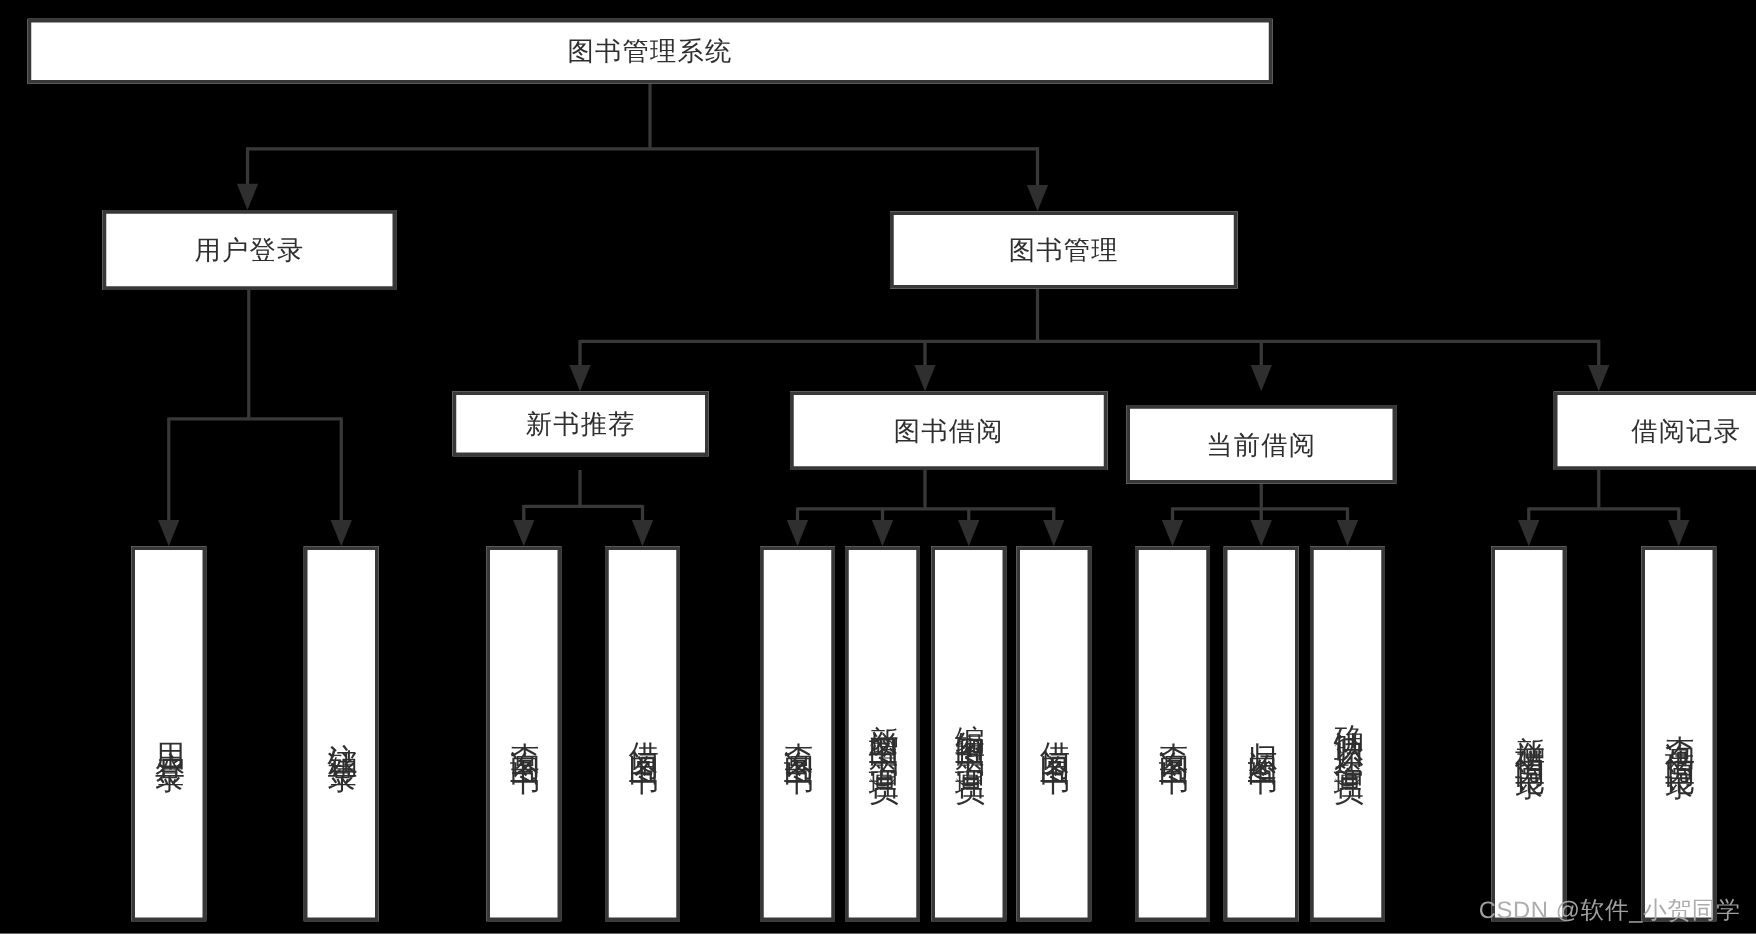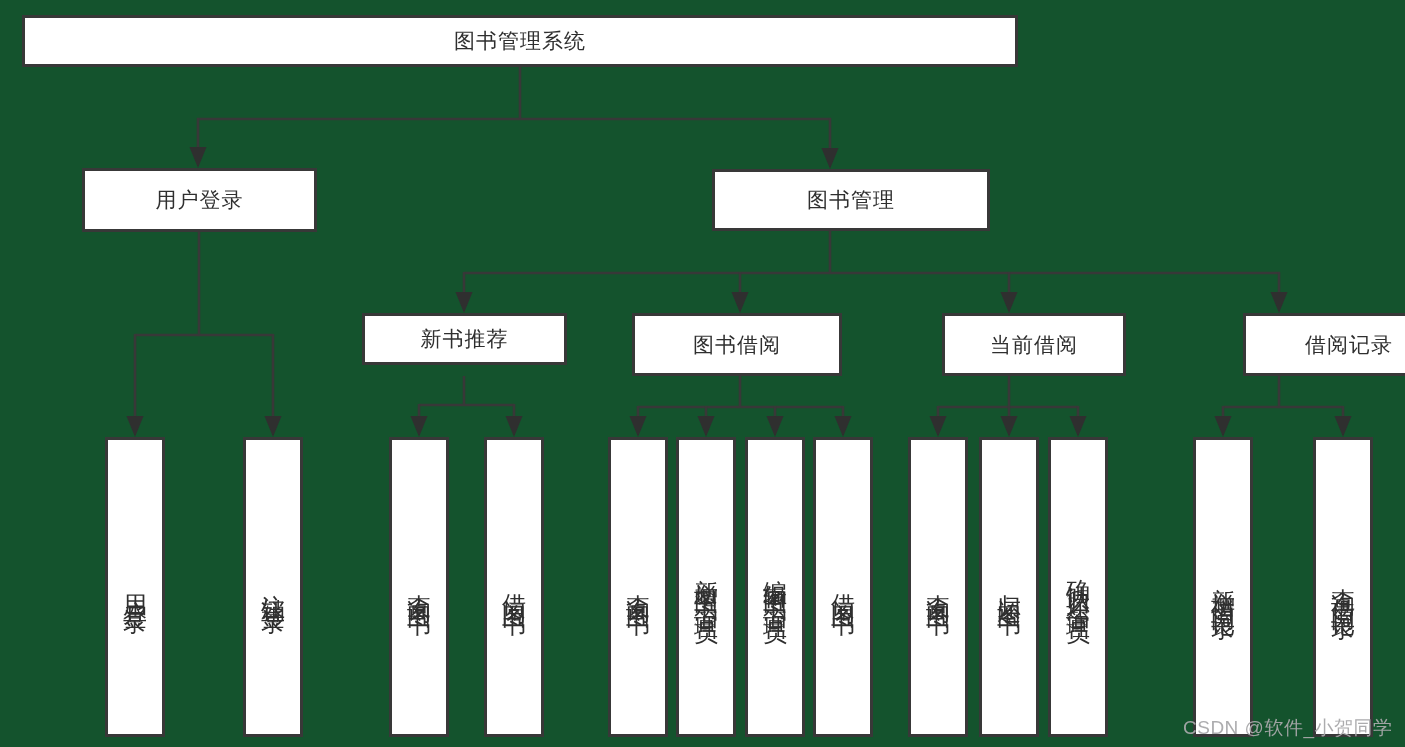--- a/index.html
+++ b/index.html
@@ -1,20 +1,20 @@
 <!DOCTYPE html>
 <html lang="zh"><head>
 <meta charset="utf-8">
 <title>图书管理系统</title>
 <style>
   html,body { margin:0; padding:0; background:#ffffff; }
   #stage {
     position:relative;
     width:1405px; height:747px;
-    background:#14532d;
+    background:#000000;
     font-family:"Liberation Sans", sans-serif;
     overflow:hidden;
   }
   #connectors { position:absolute; left:0; top:0; z-index:1; }
   .box {
     position:absolute; z-index:2;
     box-sizing:border-box;
     background:#ffffff;
     border:3px solid #383838;
     display:flex; align-items:center; justify-content:center;
@@ -119,22 +119,22 @@
       <polygon points="1334.5,416 1351.5,416 1343,437"></polygon>
     </g>
   </svg>
 
   <div class="box" style="left:22px; top:15px; width:996px; height:52px;">图书管理系统</div>
 
   <div class="box" style="left:82px; top:168px; width:235px; height:64px;">用户登录</div>
   <div class="box" style="left:712px; top:169px; width:278px; height:62px;">图书管理</div>
 
   <div class="box" style="left:362px; top:313px; width:205px; height:52px;">新书推荐</div>
-  <div class="box" style="left:632px; top:313px; width:210px; height:63px;">图书借阅</div>
-  <div class="box" style="left:901px; top:313px; width:184px; height:63px;margin-left:41px;">当前借阅</div>
+  <div class="box" style="left:632px; top:313px; width:254px; height:63px;">图书借阅</div>
+  <div class="box" style="left:901px; top:324px; width:216px; height:63px;">当前借阅</div>
   <div class="box" style="left:1243px; top:313px; width:212px; height:63px;">借阅记录</div>
 
   <div class="leaf" style="left:105px;">
     <span class="vtext">用户登录</span>
   </div>
   <div class="leaf" style="left:243px;">
     <span class="vtext">注销登录</span>
   </div>
 
   <div class="leaf" style="left:389px;">

